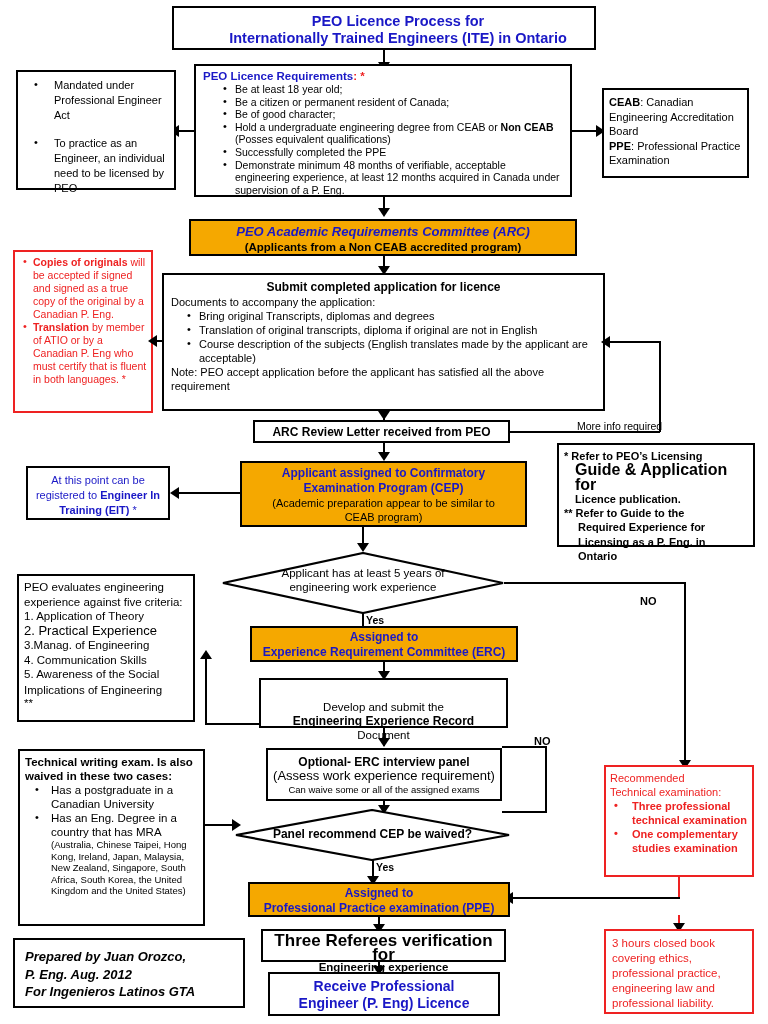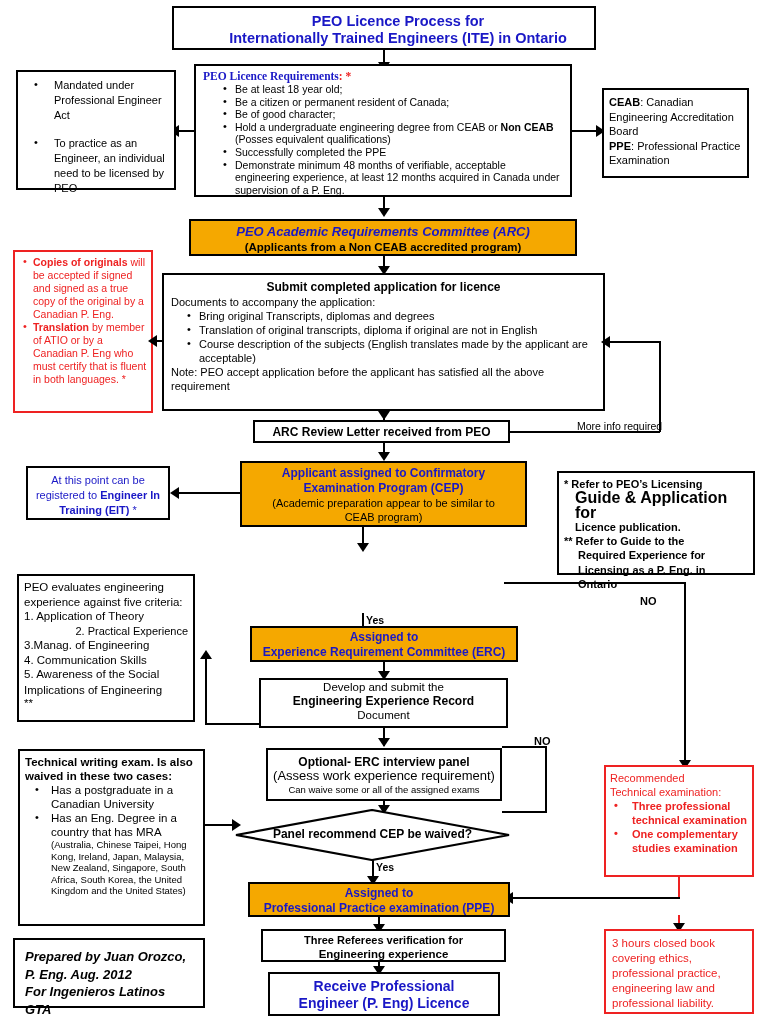--- a/index.html
+++ b/index.html
@@ -33,21 +33,21 @@
 <div id="canvas">
 
   <div class="box ctr" style="left:172px;top:6px;width:424px;height:44px;padding-top:5px;padding-left:28px;">
     <div class="blue b" style="font-size:14.5px;line-height:17px;">PEO Licence Process for</div>
     <div class="blue b" style="font-size:14.5px;line-height:17px;">Internationally Trained Engineers (ITE) in Ontario</div>
   </div>
   <div class="ln" style="left:383px;top:50px;width:2px;height:14px;"></div>
   <div class="ar ar-d" style="left:378px;top:62px;"></div>
 
   <div class="box" style="left:194px;top:64px;width:378px;height:133px;padding:4px 7px;">
-    <div style="font-size:11.5px;line-height:13px;font-family:Liberation Serif, serif;">
+    <div style="font-size:11.5px;line-height:13px;">
       <span class="blue b">PEO Licence Requirements</span><span class="red b">: *</span>
     </div>
     <ul style="font-size:10.5px;line-height:12.6px;margin-left:18px;">
       <li>Be at least 18 year old;</li>
       <li>Be a citizen or permanent resident of Canada;</li>
       <li>Be of good character;</li>
       <li><span>Hold a undergraduate engineering degree from CEAB or </span><b>Non CEAB</b><span> (Posses equivalent qualifications)</span></li>
       <li>Successfully completed the PPE</li>
       <li>Demonstrate minimum 48 months of verifiable, acceptable engineering experience, at least 12 months acquired in Canada under supervision of a P. Eng.</li>
     </ul>
@@ -113,21 +113,21 @@
 
   <div class="ln" style="left:383px;top:411px;width:2px;height:9px;"></div>
   <div class="ar ar-d" style="left:378px;top:411px;"></div>
 
   <div class="box ctr" style="left:253px;top:420px;width:257px;height:23px;padding-top:3px;">
     <div class="b" style="font-size:12px;line-height:15px;">ARC Review Letter received from PEO</div>
   </div>
   <div class="ln" style="left:383px;top:443px;width:2px;height:12px;"></div>
   <div class="ar ar-d" style="left:378px;top:452px;"></div>
 
-  <div class="box b" style="left:557px;top:471px;width:198px;height:104px;padding:4px 5px;">
+  <div class="box b" style="left:557px;top:443px;width:198px;height:104px;padding:4px 5px;">
     <div style="font-size:11px;line-height:14.3px;">*  Refer to  PEO’s Licensing</div>
     <div style="font-size:16px;line-height:14.3px;padding-left:11px;">Guide &amp; Application for</div>
     <div style="font-size:11px;line-height:14.3px;padding-left:11px;">Licence publication.</div>
     <div style="font-size:11px;line-height:14.3px;">** Refer to Guide to the</div>
     <div style="font-size:11px;line-height:14.3px;padding-left:14px;">Required Experience for</div>
     <div style="font-size:11px;line-height:14.3px;padding-left:14px;">Licensing as a P. Eng. in</div>
     <div style="font-size:11px;line-height:14.3px;padding-left:14px;">Ontario</div>
   </div>
 
   <div class="box ctr" style="left:26px;top:466px;width:144px;height:54px;padding-top:5px;">
@@ -138,51 +138,58 @@
 
   <div class="box gold ctr" style="left:240px;top:461px;width:287px;height:66px;padding-top:3px;">
     <div class="blue b" style="font-size:12px;line-height:15px;">Applicant assigned to Confirmatory</div>
     <div class="blue b" style="font-size:12px;line-height:15px;">Examination Program (CEP)</div>
     <div style="font-size:11px;line-height:14px;">(Academic preparation appear to be similar to</div>
     <div style="font-size:11px;line-height:14px;">CEAB program)</div>
   </div>
   <div class="ln" style="left:362px;top:527px;width:2px;height:22px;"></div>
   <div class="ar ar-d" style="left:357px;top:543px;"></div>
 
+  <div class="dia" style="left:222px;top:552px;width:282px;height:62px;">
+    <svg width="282" height="62" viewBox="0 0 282 62">
+      <polygon points="141,1 281,31 141,61 1,31" fill="#ffffff" stroke="#000000" stroke-width="2.2"></polygon>
+    </svg>
+    <div class="diatxt" style="top:14px;font-size:11.5px;line-height:14px;">Applicant has at least 5 years of</div>
+    <div class="diatxt" style="top:28px;font-size:11.5px;line-height:14px;">engineering work experience</div>
+  </div>
   <div class="ln" style="left:362px;top:613px;width:2px;height:27px;"></div>
   <div class="nb b" style="left:366px;top:614px;font-size:10.5px;">Yes</div>
 
   <div class="ln" style="left:504px;top:582px;width:182px;height:2px;"></div>
   <div class="ln" style="left:684px;top:582px;width:2px;height:183px;"></div>
   <div class="ar ar-d" style="left:679px;top:760px;"></div>
   <div class="nb b" style="left:640px;top:595px;font-size:11px;">NO</div>
 
   <div class="box" style="left:17px;top:574px;width:178px;height:148px;padding:4px 5px;">
     <div style="font-size:11.5px;line-height:14.5px;">PEO evaluates engineering experience against five criteria:</div>
     <div style="font-size:11.5px;line-height:14.5px;">1. Application of Theory</div>
-    <div style="font-size:11px;line-height:14.5px;text-align:right;">2. Practical Experience</div>
+    <div style="font-size:13px;line-height:14.5px;">2. Practical Experience</div>
     <div style="font-size:11.5px;line-height:14.5px;">3.Manag. of Engineering</div>
     <div style="font-size:11.5px;line-height:14.5px;">4. Communication Skills</div>
     <div style="font-size:11.5px;line-height:14.5px;">5. Awareness of the Social</div>
     <div style="font-size:11.5px;line-height:16px;">Implications of Engineering</div>
     <div style="font-size:11.5px;line-height:11px;">**</div>
   </div>
 
   <div class="ln" style="left:205px;top:657px;width:2px;height:68px;"></div>
   <div class="ln" style="left:205px;top:723px;width:55px;height:2px;"></div>
   <div class="ar ar-u" style="left:200px;top:650px;"></div>
 
   <div class="box gold ctr" style="left:250px;top:626px;width:268px;height:36px;padding-top:2px;">
     <div class="blue b" style="font-size:12px;line-height:15px;">Assigned to</div>
     <div class="blue b" style="font-size:12px;line-height:15px;">Experience Requirement Committee (ERC)</div>
   </div>
   <div class="ln" style="left:383px;top:662px;width:2px;height:14px;"></div>
   <div class="ar ar-d" style="left:378px;top:671px;"></div>
 
-  <div class="box ctr" style="left:259px;top:678px;width:249px;height:50px;padding-top:0;">
+  <div class="box ctr" style="left:259px;top:678px;width:249px;height:50px;padding-top:20px;">
     <div style="font-size:11.5px;line-height:14px;">Develop and submit the</div>
     <div class="b" style="font-size:12px;line-height:14px;">Engineering Experience Record</div>
     <div style="font-size:11.5px;line-height:14px;">Document</div>
   </div>
   <div class="ln" style="left:383px;top:728px;width:2px;height:18px;"></div>
   <div class="ar ar-d" style="left:378px;top:738px;"></div>
 
   <div class="box ctr" style="left:266px;top:748px;width:236px;height:53px;padding-top:5px;">
     <div class="b" style="font-size:12px;line-height:14px;">Optional- ERC interview panel</div>
     <div style="font-size:13px;line-height:14px;">(Assess work experience requirement)</div>
@@ -232,34 +239,34 @@
     <div class="blue b" style="font-size:12px;line-height:15px;">Assigned to</div>
     <div class="blue b" style="font-size:12px;line-height:15px;">Professional Practice examination (PPE)</div>
   </div>
   <div class="ln" style="left:378px;top:917px;width:2px;height:12px;"></div>
   <div class="ar ar-d" style="left:373px;top:924px;"></div>
 
   <div class="lnr" style="left:678px;top:915px;width:2px;height:14px;"></div>
   <div class="ar ar-d" style="left:673px;top:923px;"></div>
 
   <div class="box ctr" style="left:261px;top:929px;width:245px;height:33px;padding-top:3px;">
-    <div class="b" style="font-size:11px;line-height:13.5px;">Three Referees verification for</div>
+    <div class="b" style="font-size:17px;line-height:13.5px;">Three Referees verification for</div>
     <div class="b" style="font-size:11.5px;line-height:13.5px;">Engineering experience</div>
   </div>
   <div class="ln" style="left:378px;top:962px;width:2px;height:10px;"></div>
   <div class="ar ar-d" style="left:373px;top:966px;"></div>
 
   <div class="box ctr" style="left:268px;top:972px;width:232px;height:44px;padding-top:4px;">
     <div class="blue b" style="font-size:14px;line-height:17px;">Receive Professional</div>
     <div class="blue b" style="font-size:14px;line-height:17px;">Engineer (P. Eng) Licence</div>
   </div>
 
   <div class="box red" style="left:604px;top:929px;width:150px;height:85px;padding:5px 6px;border-color:#ee2222;">
     <div style="font-size:11.5px;line-height:15px;">3 hours closed book covering ethics, professional practice, engineering law and professional liability.</div>
   </div>
 
-  <div class="box" style="left:13px;top:938px;width:192px;height:70px;padding:8px 10px;">
+  <div class="box" style="left:13px;top:938px;width:232px;height:70px;padding:8px 10px;">
     <div class="b" style="font-size:13px;line-height:17.5px;font-style:italic;">Prepared by Juan Orozco,</div>
     <div class="b" style="font-size:13px;line-height:17.5px;font-style:italic;">P. Eng.  Aug.  2012</div>
     <div class="b" style="font-size:13px;line-height:17.5px;font-style:italic;">For Ingenieros Latinos GTA</div>
   </div>
 
 </div>
 
 </body></html>

